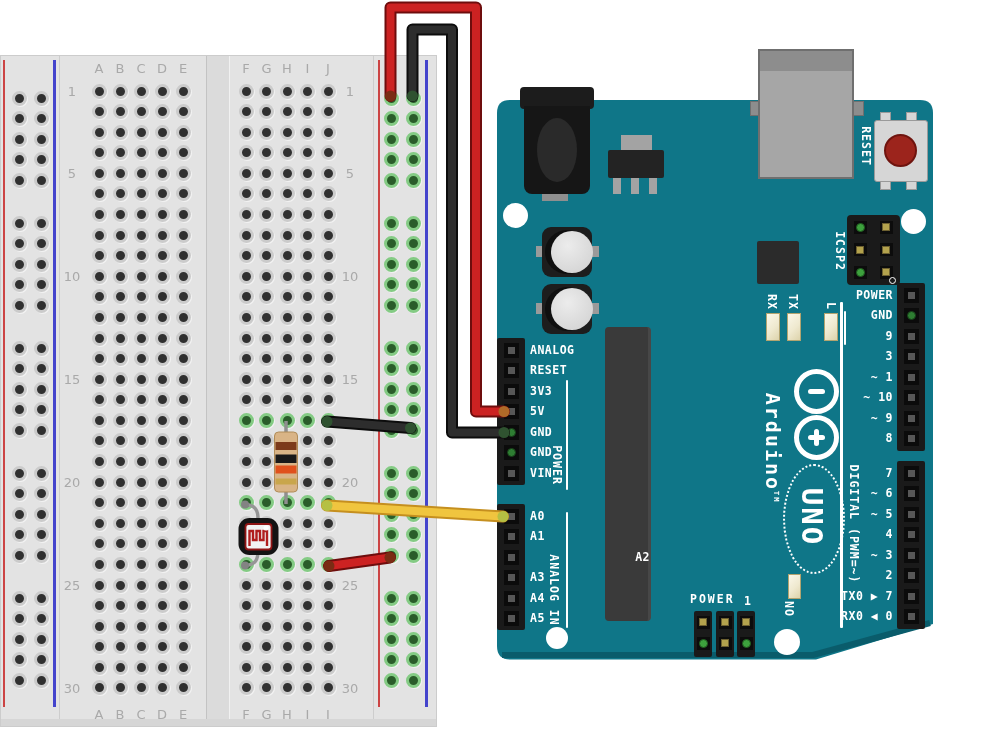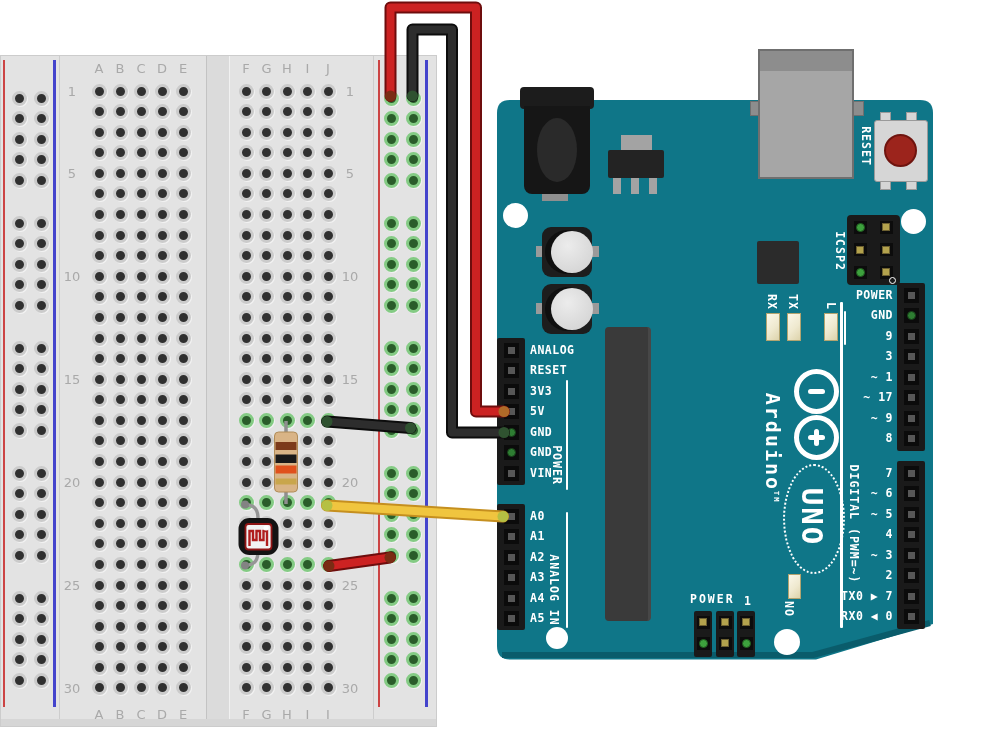--- a/index.html
+++ b/index.html
@@ -647,21 +647,21 @@
           <i></i>
         </div>
         <div class="lbl" style="left:753px;top:349.15px;width:140px;text-align:right">3</div>
         <div class="pin" style="left:903.5px;top:369.7px">
           <i></i>
         </div>
         <div class="lbl" style="left:753px;top:369.7px;width:140px;text-align:right">~ 1</div>
         <div class="pin" style="left:903.5px;top:390.25px">
           <i></i>
         </div>
-        <div class="lbl" style="left:753px;top:390.25px;width:140px;text-align:right">~ 17</div>
+        <div class="lbl" style="left:753px;top:390.25px;width:140px;text-align:right">~ 10</div>
         <div class="pin" style="left:903.5px;top:410.8px">
           <i></i>
         </div>
         <div class="lbl" style="left:753px;top:410.8px;width:140px;text-align:right">~ 9</div>
         <div class="pin" style="left:903.5px;top:431.35px">
           <i></i>
         </div>
         <div class="lbl" style="left:753px;top:431.35px;width:140px;text-align:right">8</div>
         <div class="pin" style="left:903.5px;top:465.5px">
           <i></i>
@@ -727,21 +727,21 @@
           <i></i>
         </div>
         <div class="lbl" style="left:530px;top:508.5px;width:120px;text-align:left">A0</div>
         <div class="pin" style="left:503.5px;top:529.05px">
           <i></i>
         </div>
         <div class="lbl" style="left:530px;top:529.05px;width:120px;text-align:left">A1</div>
         <div class="pin" style="left:503.5px;top:549.6px">
           <i></i>
         </div>
-        <div class="lbl" style="left:530px;top:549.6px;width:120px;text-align:left">A2</div>
+        <div class="lbl" style="left:530px;top:549.6px;width:120px;text-align:right">A2</div>
         <div class="pin" style="left:503.5px;top:570.15px">
           <i></i>
         </div>
         <div class="lbl" style="left:530px;top:570.15px;width:120px;text-align:left">A3</div>
         <div class="pin" style="left:503.5px;top:590.7px">
           <i></i>
         </div>
         <div class="lbl" style="left:530px;top:590.7px;width:120px;text-align:left">A4</div>
         <div class="pin" style="left:503.5px;top:611.25px">
           <i></i>

